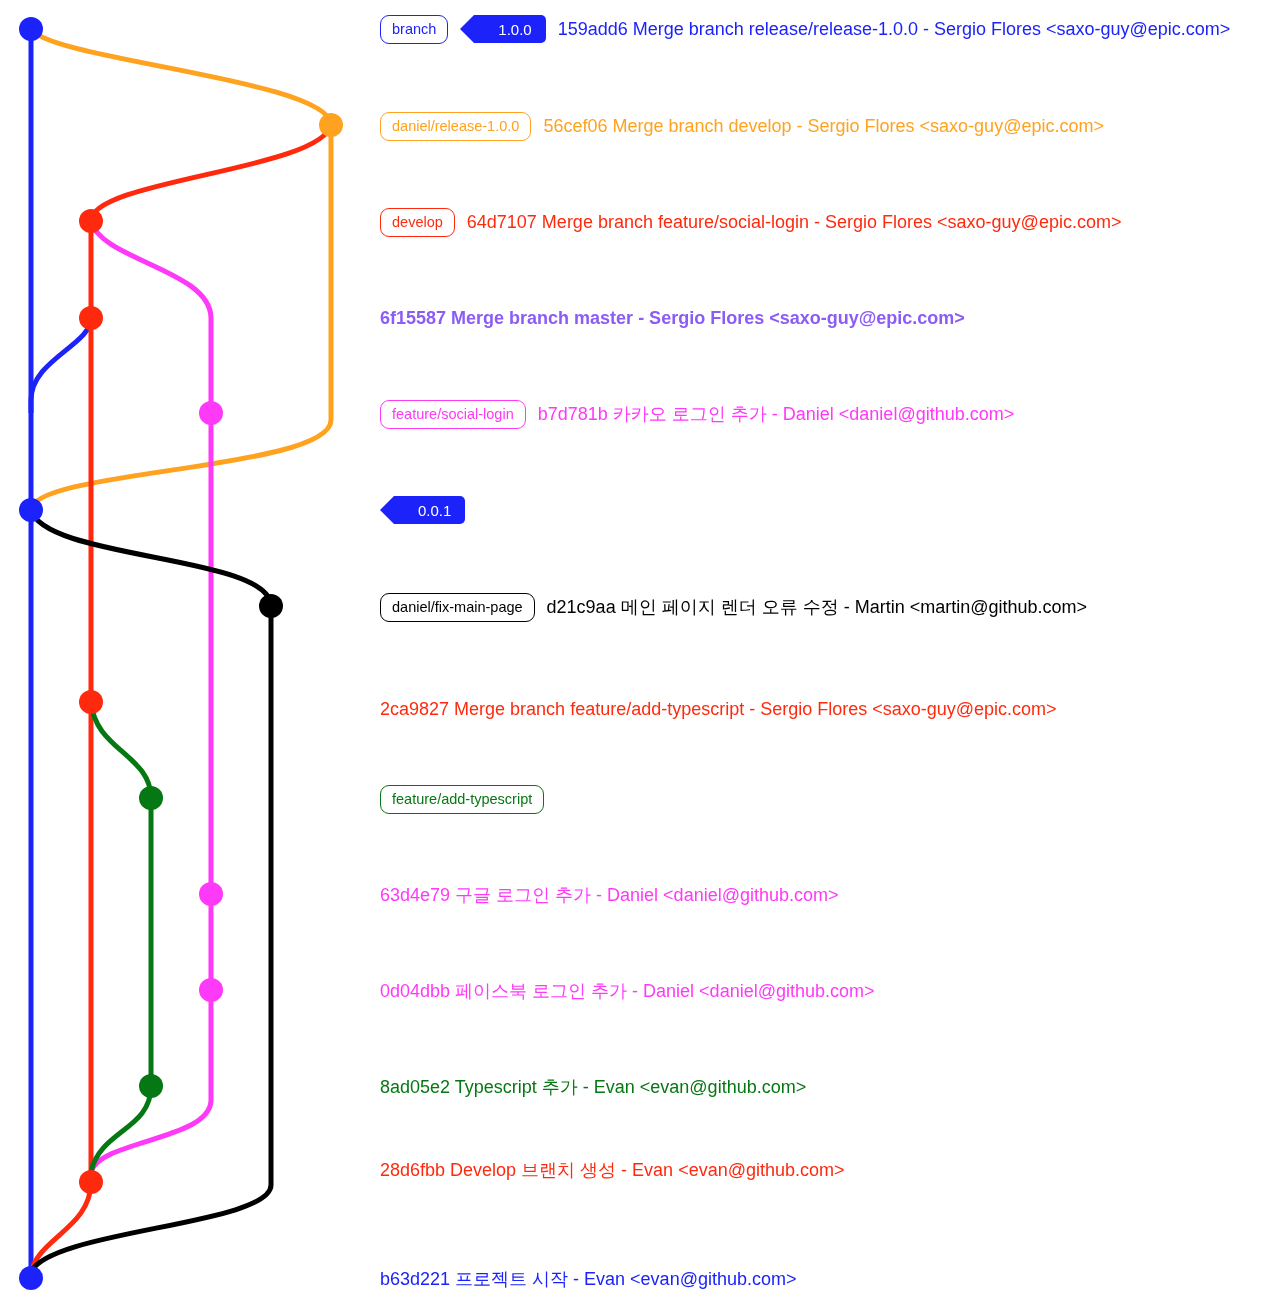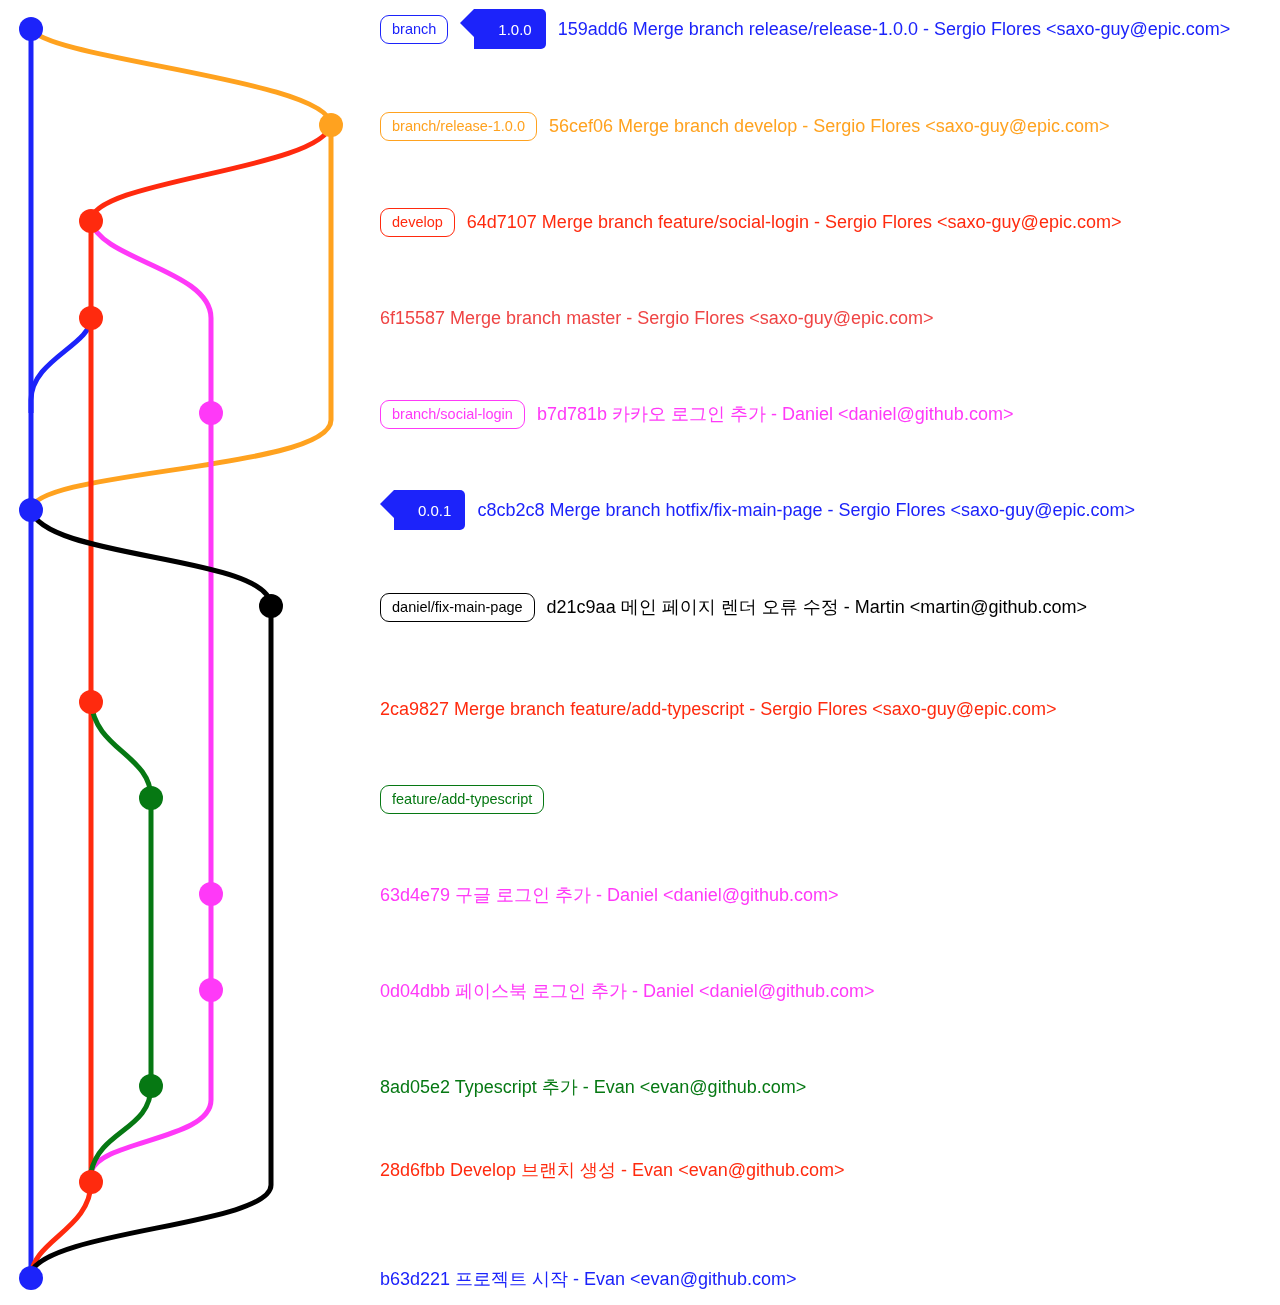--- a/index.html
+++ b/index.html
@@ -4,21 +4,21 @@
 <style>
   html, body { margin: 0; padding: 0; background: #ffffff; }
   body { width: 1280px; height: 1305px; position: relative; overflow: hidden;
          font-family: "Liberation Sans", "DejaVu Sans", sans-serif; }
   #graph { position: absolute; left: 0; top: 0; }
   .row { position: absolute; left: 380px; height: 34px; display: flex; align-items: center;
          white-space: nowrap; font-size: 18px; }
   .branch-pill { display: inline-block; border: 1.2px solid; border-radius: 9px;
                  padding: 4px 11px 5px 11px; font-size: 14.5px; margin-right: 12px; line-height: 18px;
                  background: #fff; }
-  .tag-label { position: relative; display: inline-flex; align-items: center; height: 40px;
+  .tag-label { position: relative; display: inline-flex; align-items: center; height: 28px;
                color: #fff; font-size: 15px; padding: 0 14px 0 24px; margin-right: 12px;
                border-radius: 0 5px 5px 0; }
   .tag-label::before { content: ""; position: absolute; left: -14px; top: 0; width: 0; height: 0;
                border-top: 14px solid transparent; border-bottom: 14px solid transparent;
                border-right: 14px solid; border-right-color: inherit; }
   .commit-msg { display: inline-block; }
 </style>
 </head>
 <body>
 
@@ -76,41 +76,40 @@
   <circle cx="31" cy="1278" r="12" fill="#1c23fa"></circle>
 </svg>
 
 <div class="row" style="top:12px; color:#1c23fa;">
   <span class="branch-pill" style="border-color:#1c23fa; color:#1c23fa;">branch</span>
   <span class="tag-label" style="background:#1c23fa; border-right-color:#1c23fa; margin-left:14px;">1.0.0</span>
   <span class="commit-msg">159add6 Merge branch release/release-1.0.0 - Sergio Flores &lt;saxo-guy@epic.com&gt;</span>
 </div>
 
 <div class="row" style="top:109px; color:#ffa21f;">
-  <span class="branch-pill" style="border-color:#ffa21f; color:#ffa21f;">branch/release-1.0.0</span>
+  <span class="branch-pill" style="border-color:#ffa21f; color:#ffa21f;">daniel/release-1.0.0</span>
   <span class="commit-msg">56cef06 Merge branch develop - Sergio Flores &lt;saxo-guy@epic.com&gt;</span>
 </div>
 
 <div class="row" style="top:205px; color:#ff2a0e;">
   <span class="branch-pill" style="border-color:#ff2a0e; color:#ff2a0e;">develop</span>
   <span class="commit-msg">64d7107 Merge branch feature/social-login - Sergio Flores &lt;saxo-guy@epic.com&gt;</span>
 </div>
 
-<div class="row" style="top:301px; color:#ef4444;">
+<div class="row" style="top:301px; color:#8b5cf6;font-weight:bold;">
   <span class="commit-msg">6f15587 Merge branch master - Sergio Flores &lt;saxo-guy@epic.com&gt;</span>
 </div>
 
 <div class="row" style="top:397px; color:#ff39f8;">
-  <span class="branch-pill" style="border-color:#ff39f8; color:#ff39f8;">branch/social-login</span>
+  <span class="branch-pill" style="border-color:#ff39f8; color:#ff39f8;">feature/social-login</span>
   <span class="commit-msg">b7d781b 카카오 로그인 추가 - Daniel &lt;daniel@github.com&gt;</span>
 </div>
 
 <div class="row" style="top:493px; color:#1c23fa; left:380px;">
   <span class="tag-label" style="background:#1c23fa; border-right-color:#1c23fa; margin-left:14px;">0.0.1</span>
-  <span class="commit-msg">c8cb2c8 Merge branch hotfix/fix-main-page - Sergio Flores &lt;saxo-guy@epic.com&gt;</span>
 </div>
 
 <div class="row" style="top:590px; color:#000000;">
   <span class="branch-pill" style="border-color:#000000; color:#000000;">daniel/fix-main-page</span>
   <span class="commit-msg">d21c9aa 메인 페이지 렌더 오류 수정 - Martin &lt;martin@github.com&gt;</span>
 </div>
 
 <div class="row" style="top:686px; color:#ff2a0e;align-items:flex-end;">
   <span class="commit-msg">2ca9827 Merge branch feature/add-typescript - Sergio Flores &lt;saxo-guy@epic.com&gt;</span>
 </div>

